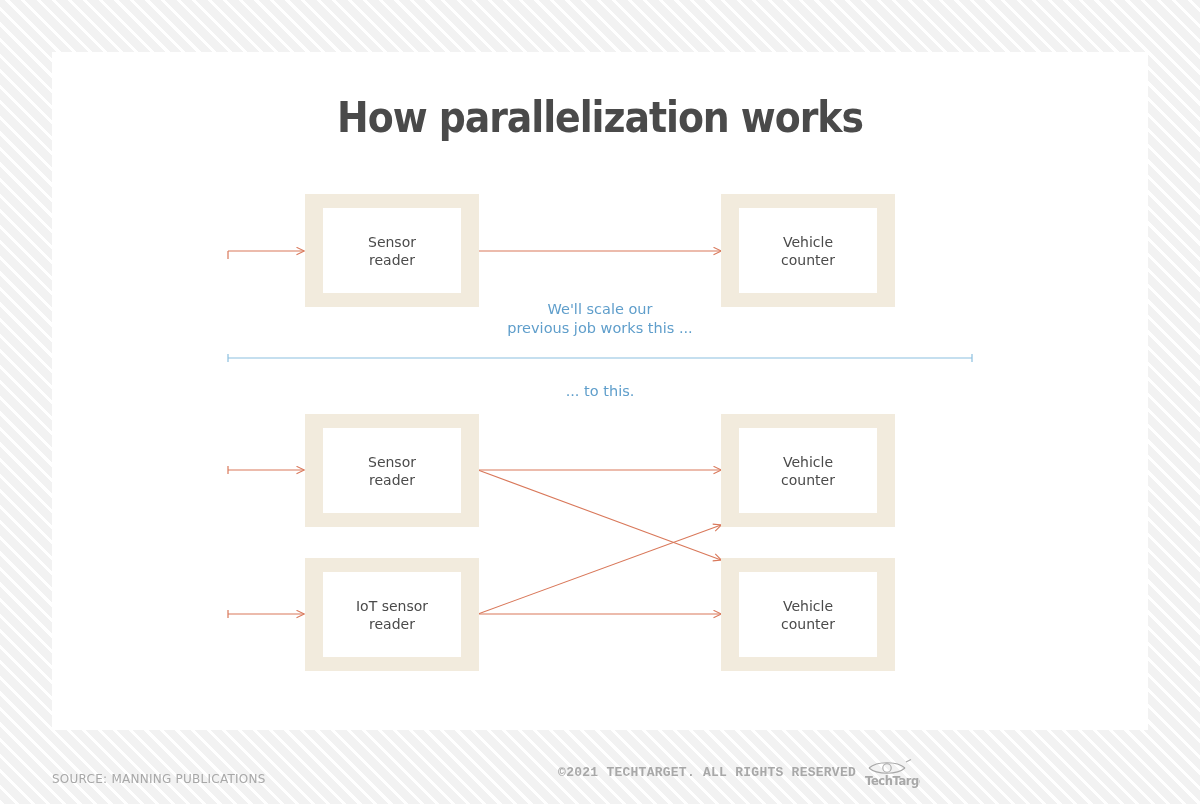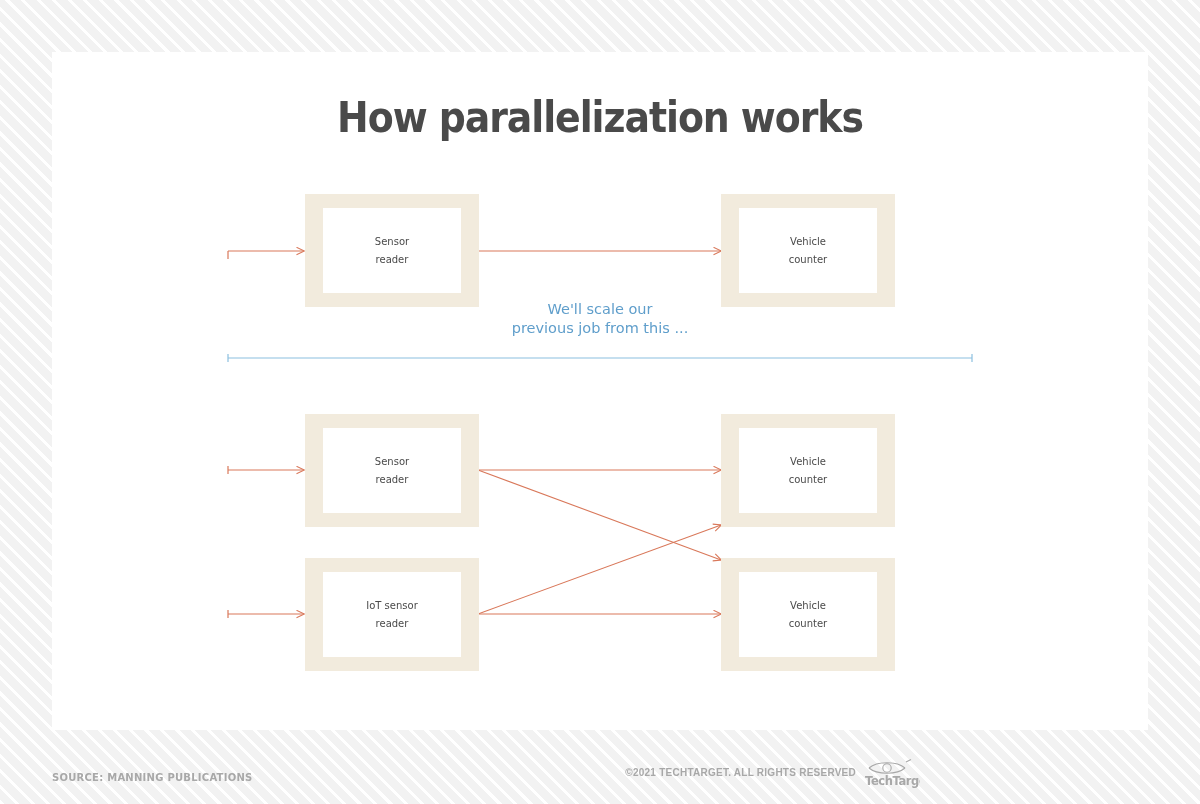--- a/index.html
+++ b/index.html
@@ -74,21 +74,21 @@
     right: 18px;
     bottom: 14px;
     background: #ffffff;
     display: flex;
     align-items: center;
     justify-content: center;
     text-align: center;
   }
   .nodebox .label {
     font-family: "DejaVu Sans", sans-serif;
-    font-size: 10px;
+    font-size: 14px;
     line-height: 18px;
     color: #4a4a4a;
     white-space: pre-line;
   }
 
   
   .edges {
     position: absolute;
     left: 0;
     top: 0;
@@ -117,36 +117,36 @@
     top: 330px;
     width: 400px;
   }
 
   
   .footer-left {
     position: absolute;
     left: 52px;
     top: 772px;
     font-family: "DejaVu Sans", sans-serif;
-    font-size: 10px;
-    font-weight: bold;
+    font-size: 12px;
+    font-weight: normal;
     letter-spacing: 0.25px;
     color: #a8a8a8;
   }
   .footer-right {
     position: absolute;
     right: 52px;
     top: 758px;
     display: flex;
     align-items: center;
     gap: 8px;
   }
   .copyright {
-    font-family: Liberation Sans, sans-serif;
-    font-size: 10px;
+    font-family: Liberation Mono, monospace;
+    font-size: 13px;
     font-weight: bold;
     letter-spacing: 0.25px;
     color: #a8a8a8;
     padding-bottom: 2px;
   }
   .tt-logo {
     display: block;
   }
 </style>
 </head>
@@ -227,21 +227,22 @@
       </div>
 
       <div class="nodebox" style="left:669px; top:506px; width:174px; height:113px;">
         <div class="inner">
           <span class="label">Vehicle
 counter</span>
         </div>
       </div>
 
       <div class="annot annot-top">We'll scale our
-previous job from this ...</div>
+previous job works this ...</div>
+      <div class="annot annot-bottom">... to this.</div>
 
     </div>
   </div>
 
   <div class="footer-left">SOURCE: MANNING PUBLICATIONS</div>
 
   <div class="footer-right">
     <span class="copyright">©2021 TECHTARGET. ALL RIGHTS RESERVED</span>
 
     <span>

